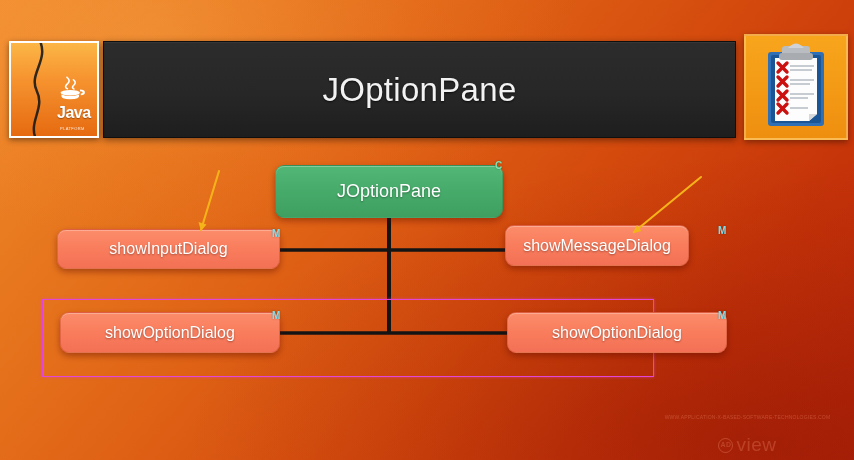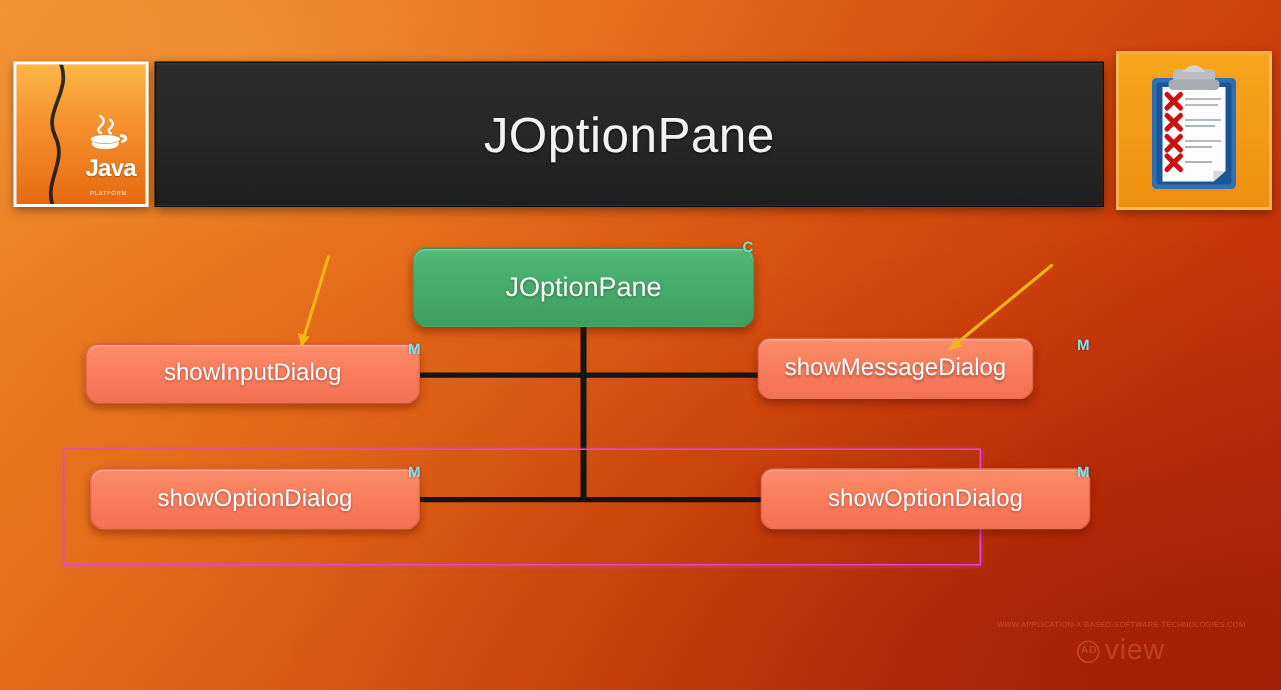--- a/index.html
+++ b/index.html
@@ -164,21 +164,21 @@
     pointer-events: none;
   }
   #watermark .wm-line {
     font-size: 5px;
     color: rgba(255,170,140,0.30);
     letter-spacing: 0.2px;
     white-space: nowrap;
     overflow: hidden;
   }
   #watermark .wm-brand {
-    margin-top: 3px;
+    margin-top: 14px;
     font-size: 19px;
     color: rgba(255,160,130,0.26);
     letter-spacing: 0.5px;
     display: flex; align-items: center; justify-content: center; gap: 3px;
   }
   #watermark .wm-mark {
     display: inline-block;
     width: 15px; height: 15px;
     border: 1.5px solid rgba(255,160,130,0.30);
     border-radius: 50%;

